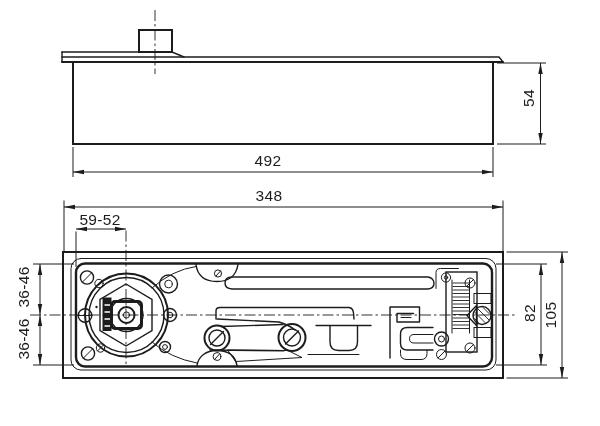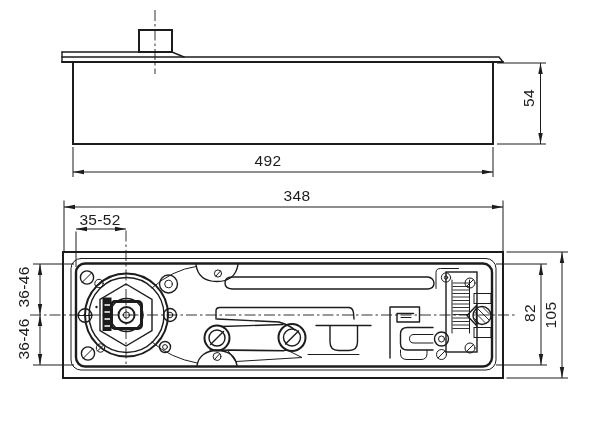--- a/index.html
+++ b/index.html
@@ -190,20 +190,20 @@
 
     <g>
       <path class="dim" d="M506.5,252 H568 M506.5,378 H568"></path>
       <line class="dim" x1="562" y1="252" x2="562" y2="378" marker-start="url(#arw)" marker-end="url(#arw)"></line>
     </g>
   </g>
 </svg>
 
 <div class="dim-label" style="left:268px;top:161px;">492</div>
 <div class="dim-label rot" style="left:529px;top:98px;">54</div>
-<div class="dim-label" style="left:269px;top:196px;margin-left:28px;">348</div>
-<div class="dim-label" style="left:100px;top:220px;">35-52</div>
+<div class="dim-label" style="left:269px;top:196px;">348</div>
+<div class="dim-label" style="left:100px;top:220px;">59-52</div>
 <div class="dim-label rot" style="left:24px;top:287px;">36-46</div>
 <div class="dim-label rot" style="left:24px;top:339px;">36-46</div>
 <div class="dim-label rot" style="left:530px;top:313px;">82</div>
 <div class="dim-label rot" style="left:551px;top:315px;">105</div>
 
 </div>
 
 </body></html>

